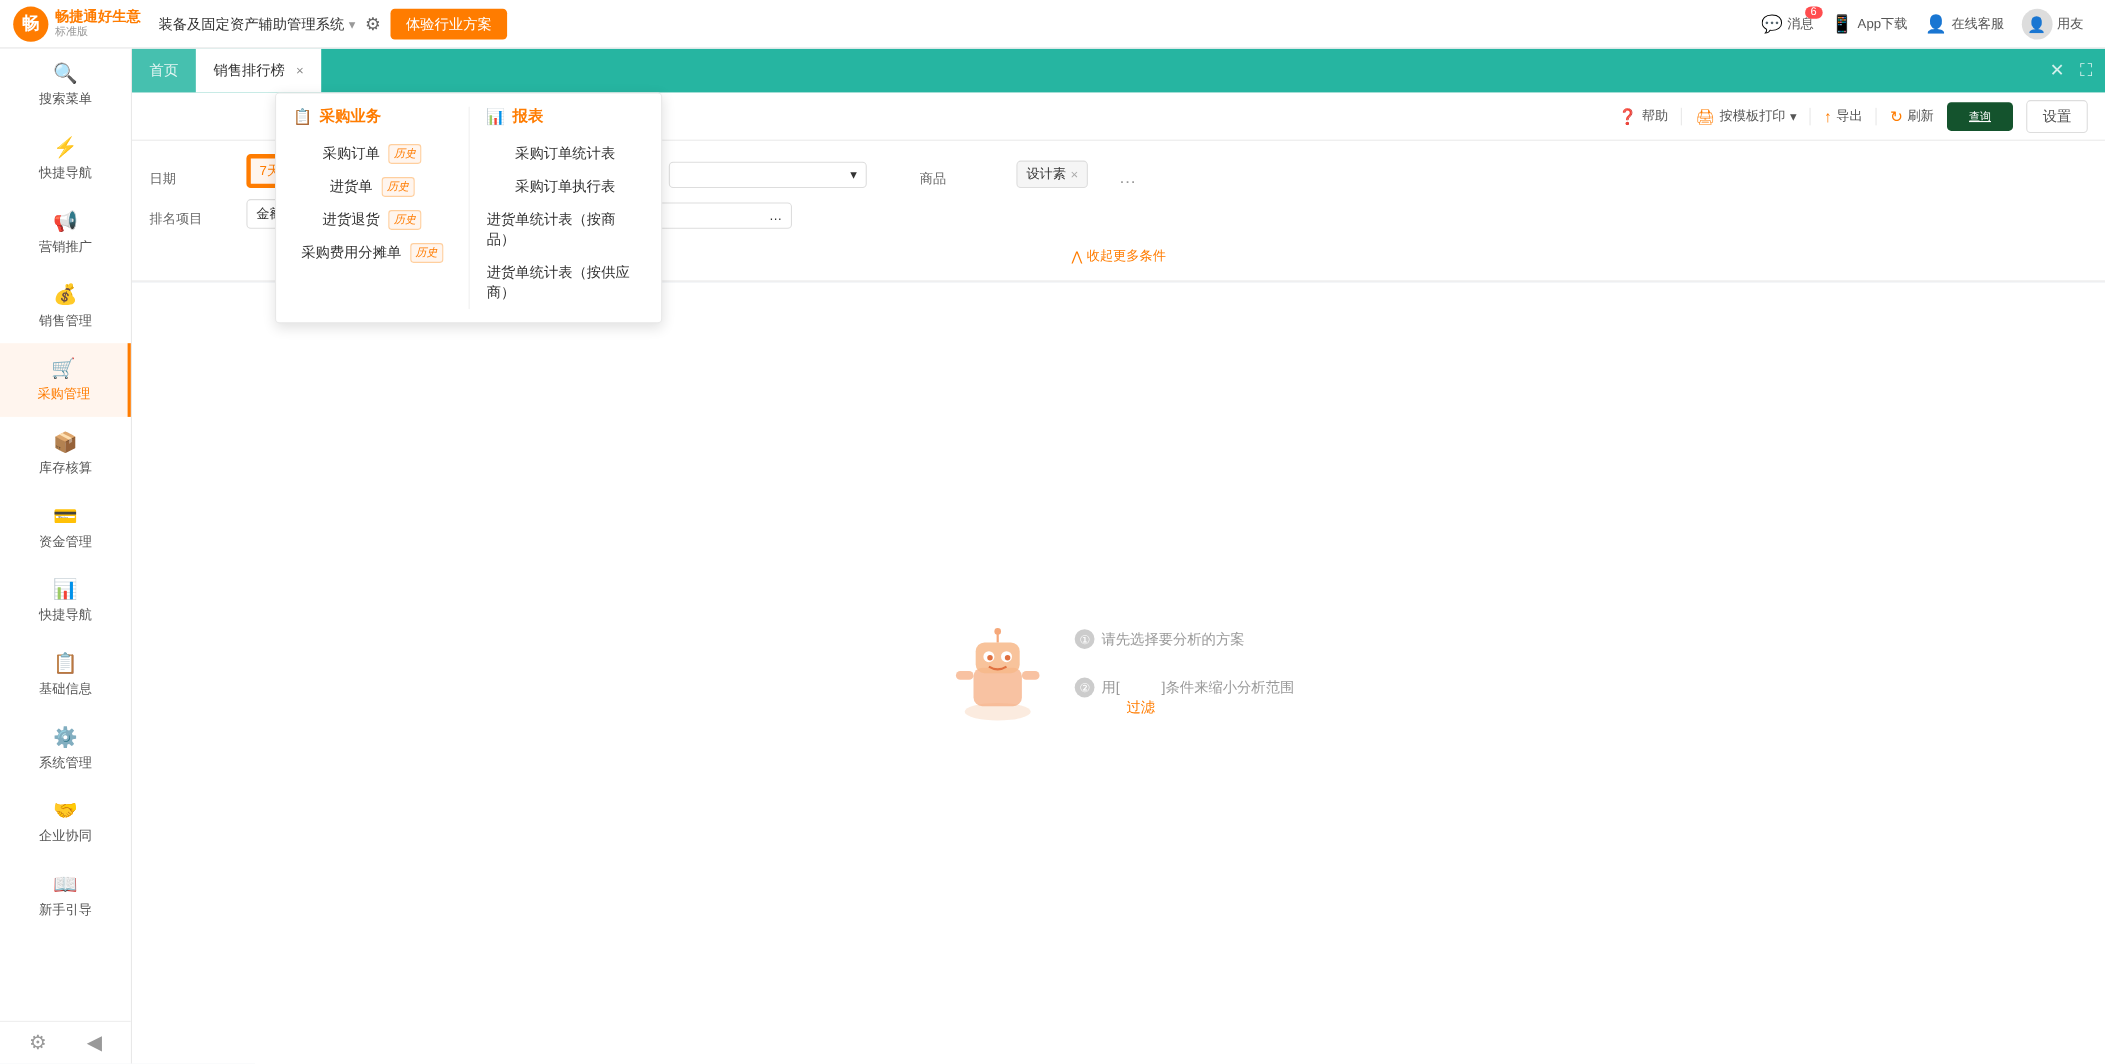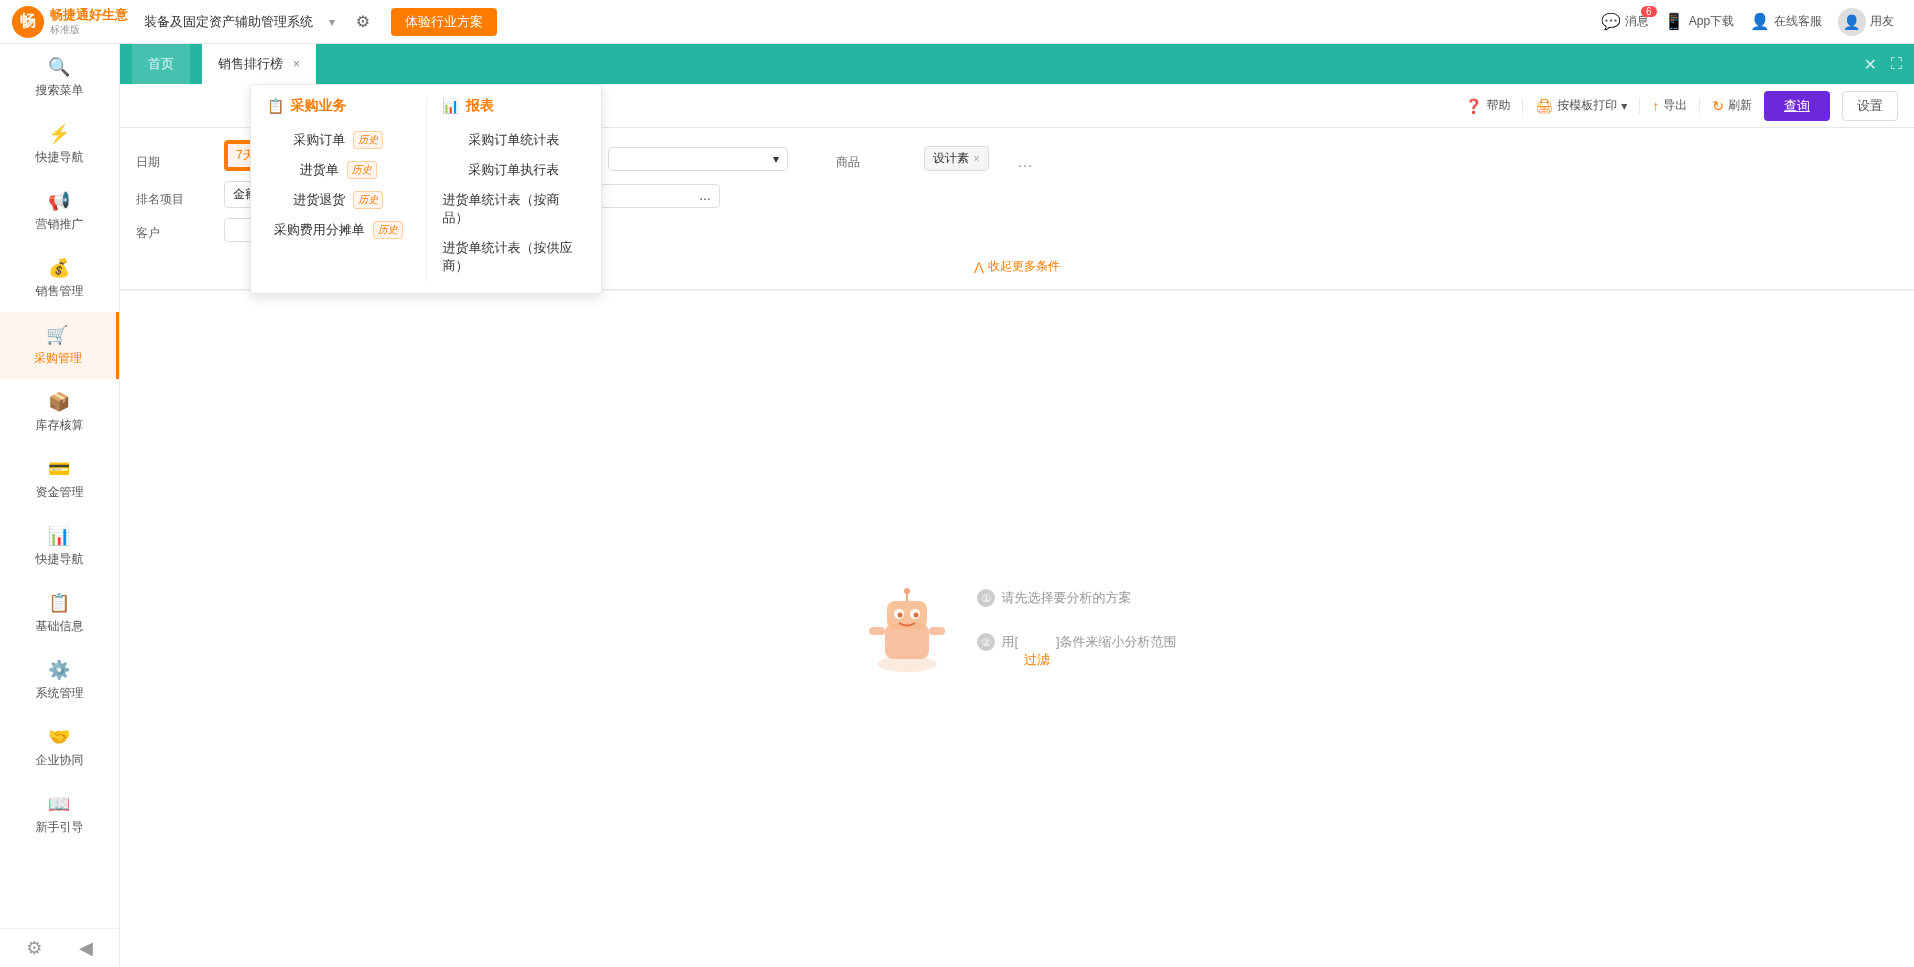--- a/index.html
+++ b/index.html
@@ -29,21 +29,21 @@
       display: flex; align-items: center; justify-content: center;
       color: white; font-size: 16px; font-weight: bold;
     }
     .logo-text { font-size: 11px; color: #333; line-height: 1.3; }
     .logo-text .line1 { color: #ff7c00; font-weight: bold; font-size: 13px; }
     .logo-text .line2 { color: #999; font-size: 10px; }
     .header-mid {
       flex: 1;
       display: flex;
       align-items: center;
-      gap: 16px;
+      gap: 4px;
       padding-left: 12px;
     }
     .system-title {
       font-size: 13px;
       color: #333;
     }
     .dropdown-arrow {
       color: #999;
       font-size: 12px;
       cursor: pointer;
@@ -160,21 +160,20 @@
       position: relative;
     }
     .tab-item {
       display: flex;
       align-items: center;
       padding: 0 16px;
       font-size: 13px;
       cursor: pointer;
       gap: 6px;
       color: rgba(255,255,255,0.85);
-      margin-left: 12px;
     }
     .tab-item.home { background: rgba(255,255,255,0.15); }
     .tab-item.active { background: #fff; color: #333; }
     .tab-close {
       font-size: 12px;
       color: #888;
       margin-left: 4px;
     }
     .tab-bar-right {
       margin-left: auto;
@@ -205,26 +204,26 @@
       display: flex;
       align-items: center;
       gap: 4px;
       font-size: 12px;
       color: #555;
       cursor: pointer;
     }
     .toolbar-btn .icon { font-size: 14px; color: #ff7c00; }
     .toolbar-divider { width: 1px; height: 16px; background: #e8e8e8; }
     .query-btn {
-      background: #6d28d9;
+      background: #14532d;
       color: white;
       border: none;
       padding: 6px 20px;
       border-radius: 4px;
-      font-size: 13px;
+      font-size: 10px;
       cursor: pointer;
       text-decoration: underline;
     }
     .settings-btn {
       background: white;
       color: #555;
       border: 1px solid #ddd;
       padding: 5px 14px;
       border-radius: 4px;
       font-size: 13px;
@@ -566,27 +565,20 @@
         <div class="filter-select" style="min-width:180px;">
           <span>金额</span>
           <span>▾</span>
         </div>
         <span class="filter-label" style="margin-left:20px;">业务员</span>
         <div class="filter-select" style="min-width:180px;">
           <span></span>
           <span>…</span>
         </div>
       </div>
-      <div class="filter-row">
-        <span class="filter-label">客户</span>
-        <div class="filter-select" style="min-width:180px;">
-          <span></span>
-          <span>…</span>
-        </div>
-      </div>
       <div class="collapse-btn">
         <span>⋀</span>
         <span>收起更多条件</span>
       </div>
     </div>
 
     <div class="empty-state">
       <div class="empty-illustration">
         
         <svg width="100" height="100" viewBox="0 0 100 100">

